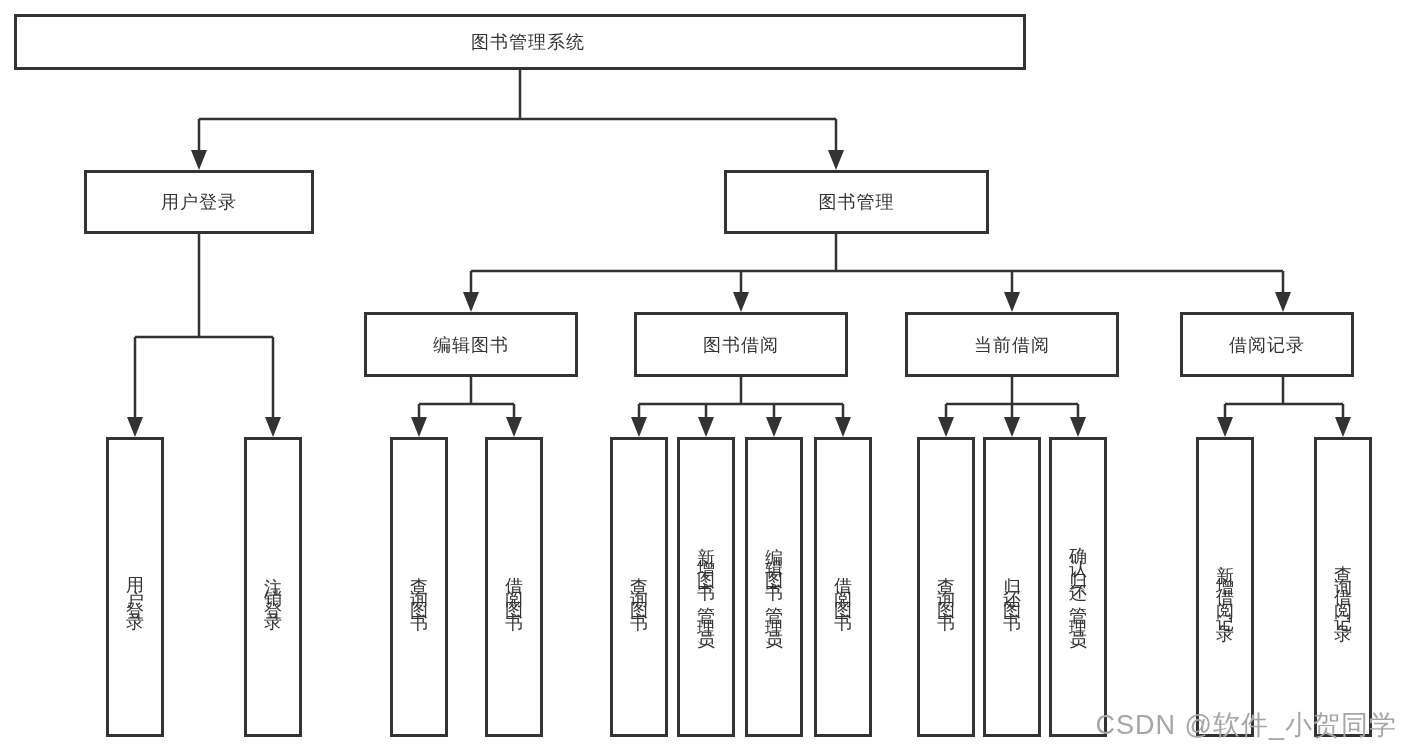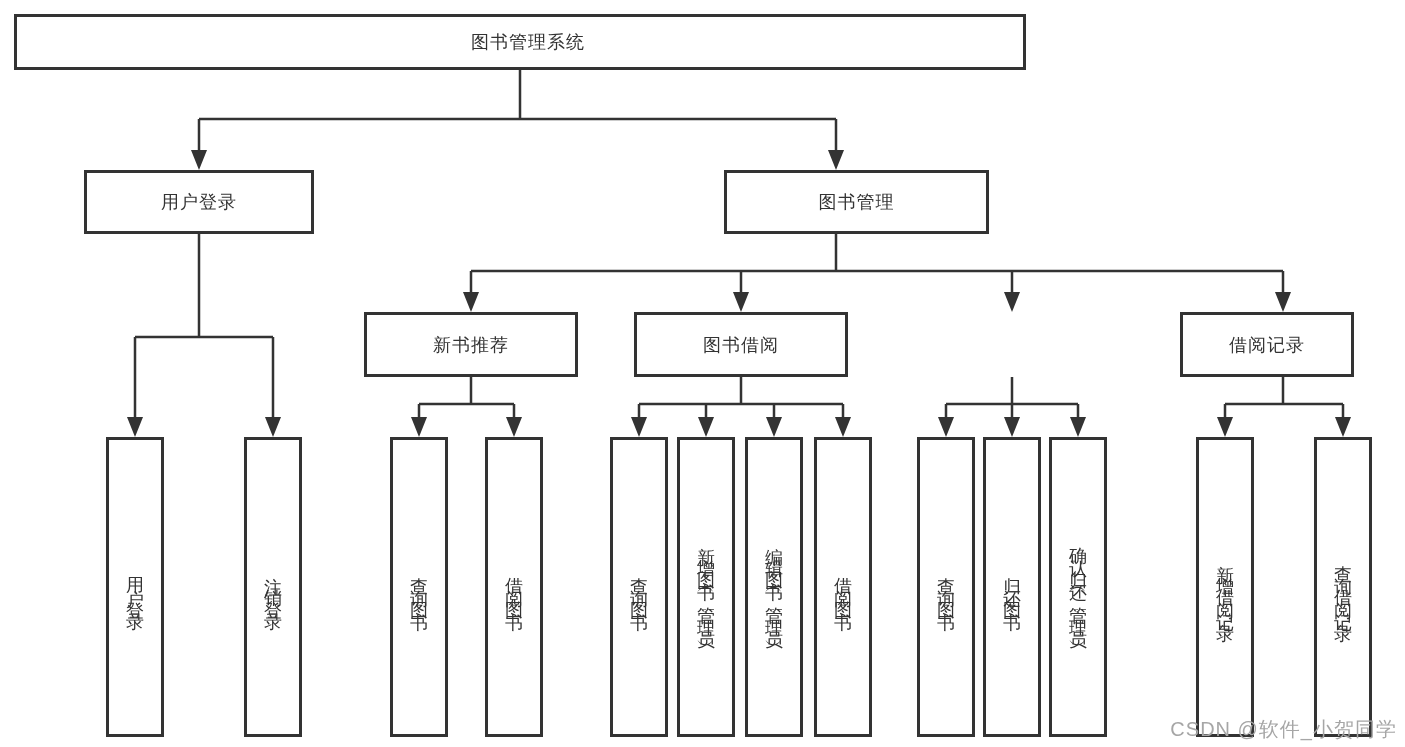--- a/index.html
+++ b/index.html
@@ -49,21 +49,21 @@
     font-size: 18px;
     line-height: 1;
     letter-spacing: 12px;
     white-space: nowrap;
     color: #333333;
   }
   .watermark {
     position: absolute;
     right: 8px;
     bottom: 4px;
-    font-size: 20px;
+    font-size: 27px;
     color: #a6a6a6;
     letter-spacing: 1px;
     white-space: nowrap;
   }
 </style>
 </head>
 <body>
 
 <div class="canvas">
 
@@ -102,24 +102,27 @@
   </div>
 
   <div class="box" style="left:84px; top:170px; width:230px; height:64px;">
     <span class="hlabel">用户登录</span>
   </div>
   <div class="box" style="left:724px; top:170px; width:265px; height:64px;">
     <span class="hlabel">图书管理</span>
   </div>
 
   <div class="box" style="left:364px; top:312px; width:214px; height:65px;">
-    <span class="hlabel">新书推荐</span>
+    <span class="hlabel">编辑图书</span>
   </div>
   <div class="box" style="left:634px; top:312px; width:214px; height:65px;">
     <span class="hlabel">图书借阅</span>
+  </div>
+  <div class="box" style="left:905px; top:312px; width:214px; height:65px;">
+    <span class="hlabel">当前借阅</span>
   </div>
   <div class="box" style="left:1180px; top:312px; width:174px; height:65px;">
     <span class="hlabel">借阅记录</span>
   </div>
 
   <div class="box leaf" style="left:106px;">
     <span class="vlabel">用户登录</span>
   </div>
   <div class="box leaf" style="left:244px;">
     <span class="vlabel">注销登录</span>

